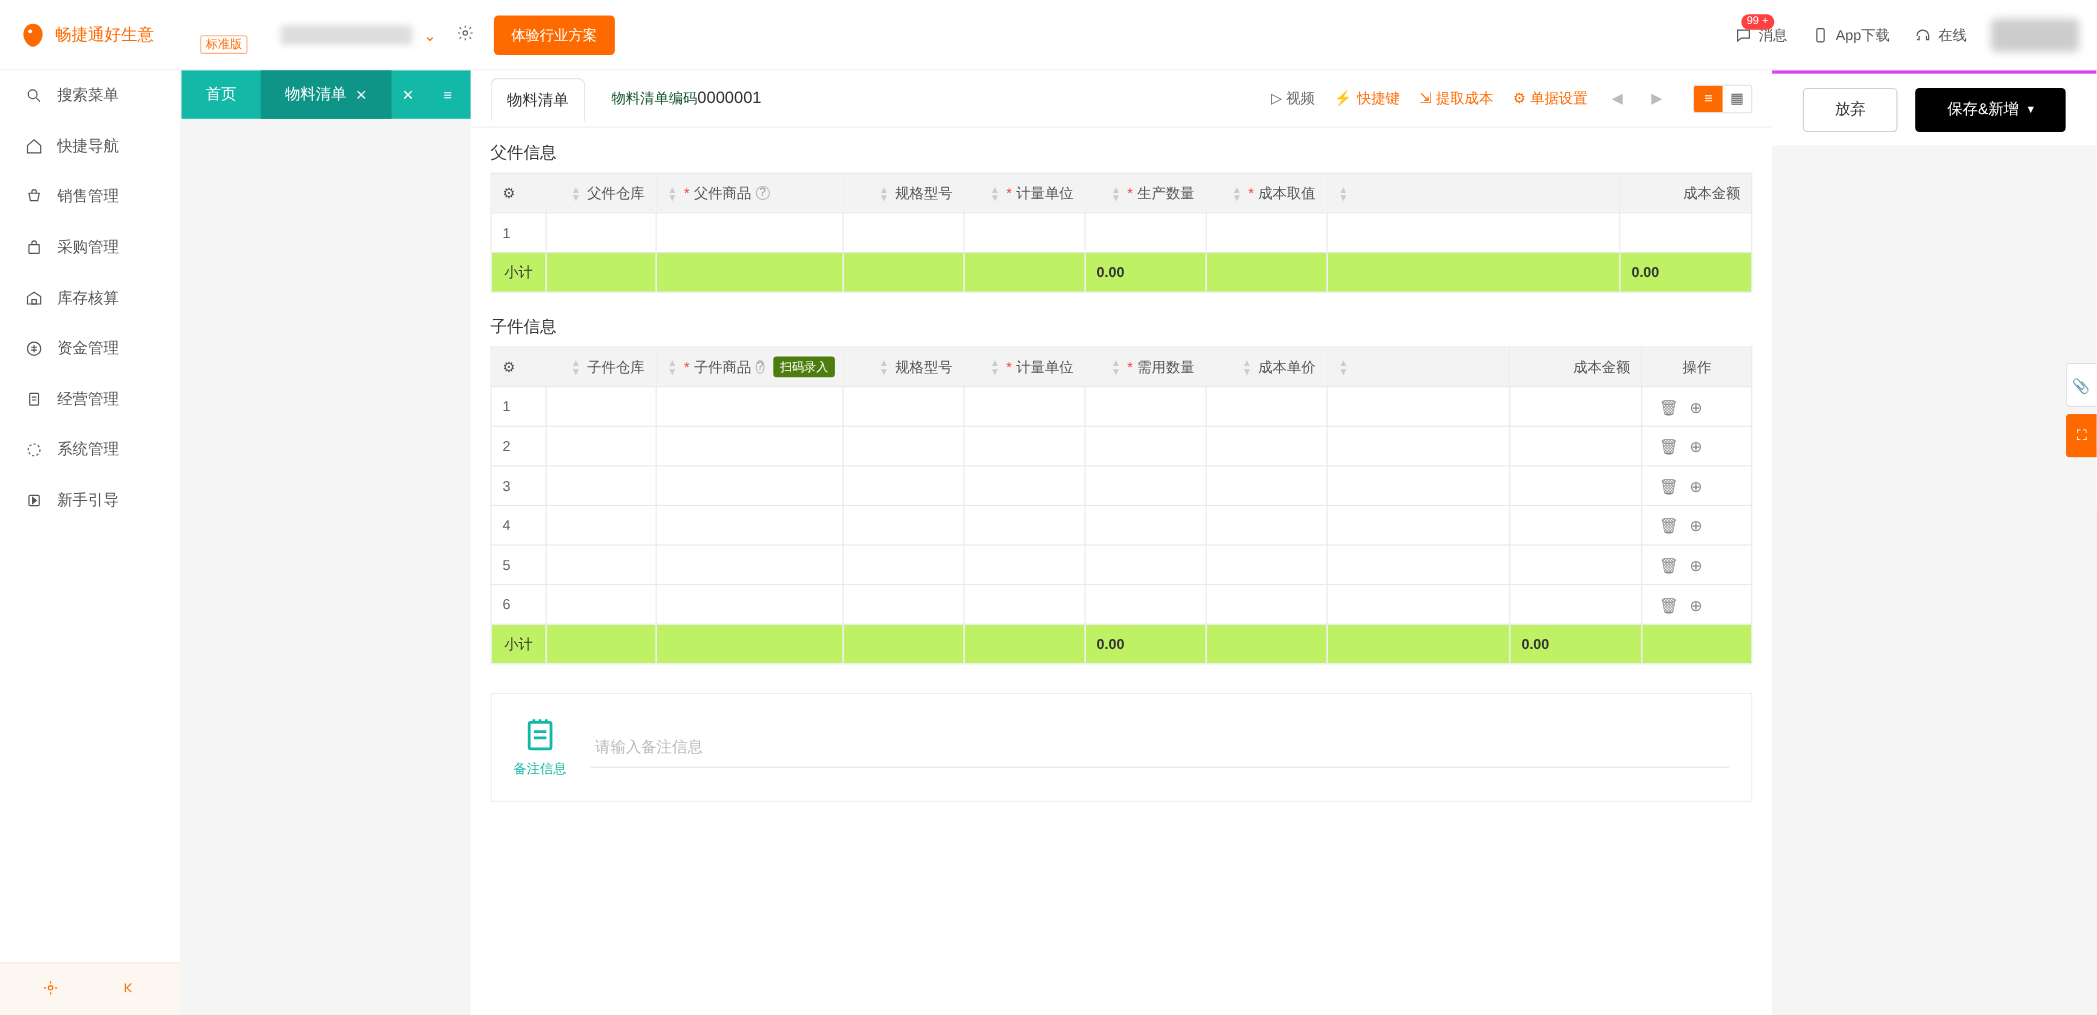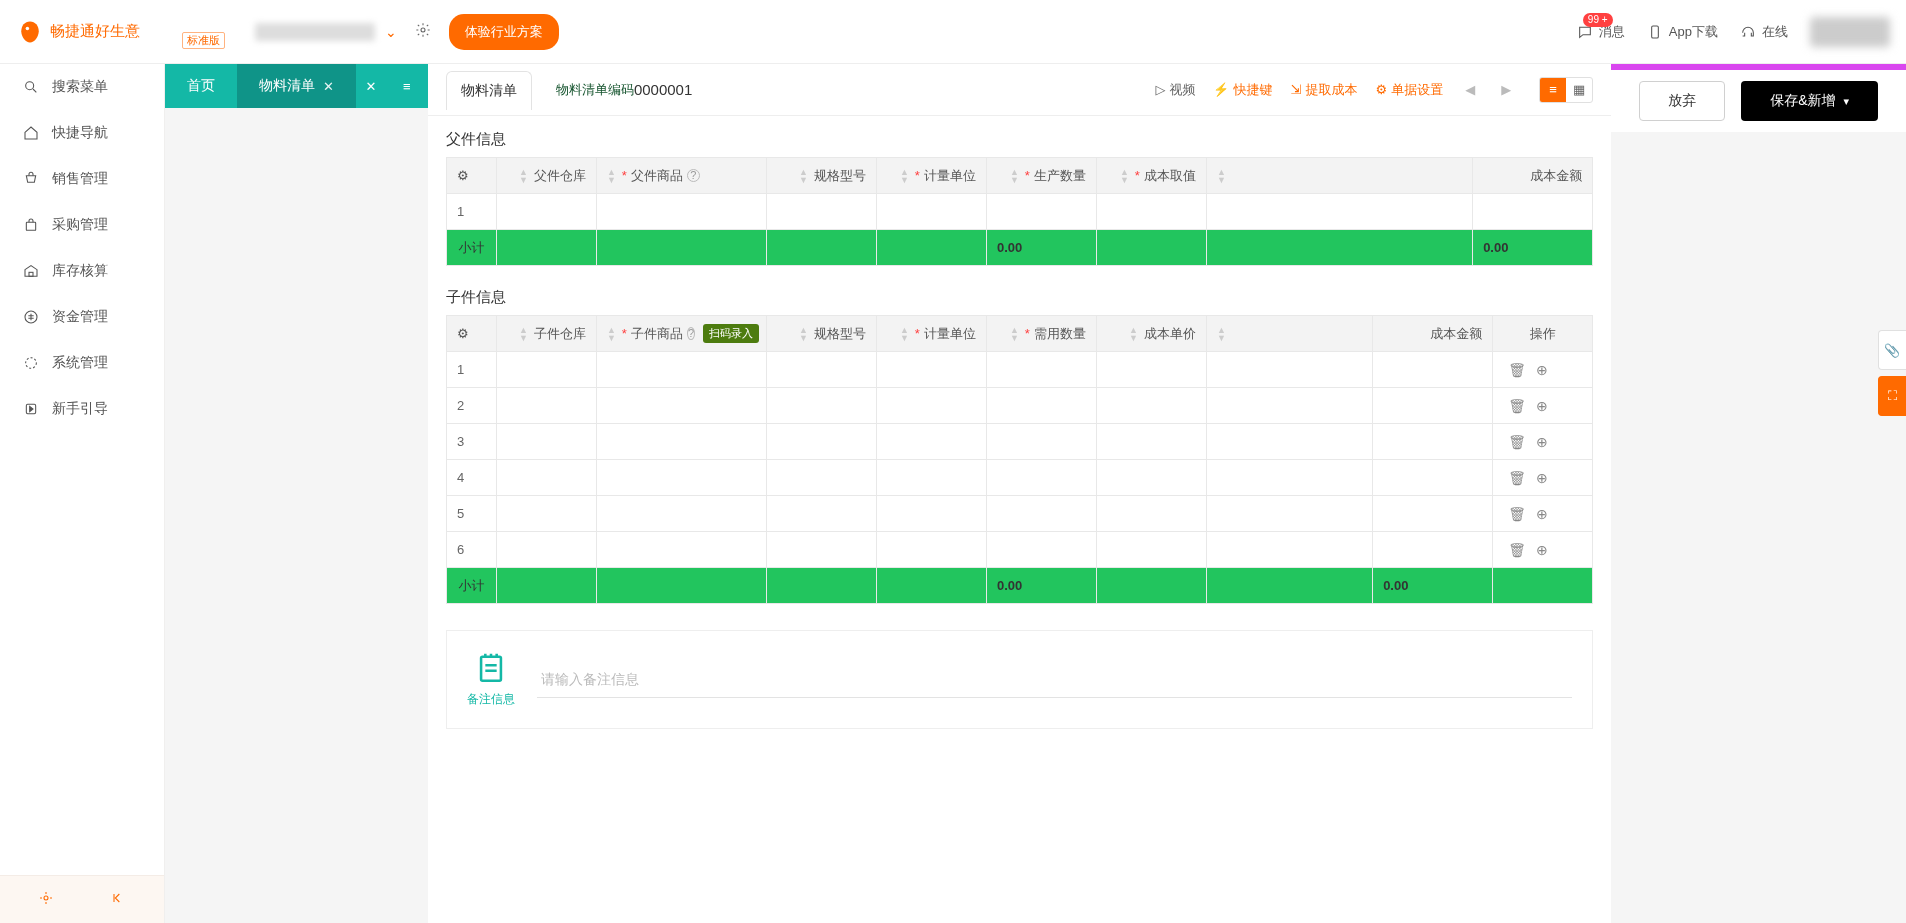--- a/index.html
+++ b/index.html
@@ -10,21 +10,21 @@
 .top-header{height:64px;display:flex;align-items:center;padding:0 16px;border-bottom:1px solid #eee;background:#fff}
 .logo-area{display:flex;align-items:center;width:160px}
 .logo-mark{width:28px;height:28px;border-radius:6px;display:flex;align-items:center;justify-content:center}
 .logo-mark svg{width:28px;height:28px}
 .logo-text{margin-left:6px;color:#ff6a00;font-weight:400;font-size:15px}
 .logo-sub{font-size:11px;color:#ff6a00;border:1px solid #ffb380;border-radius:2px;padding:0 4px;margin-left:6px;margin-top:18px}
 .org-select{margin-left:30px;display:flex;align-items:center;color:#666;cursor:pointer}
 .org-select .blur{filter:blur(3px);background:#ddd;width:120px;height:18px;border-radius:2px;margin-right:10px}
 .org-select .chev{color:#ff6a00;font-size:14px}
 .gear-btn{margin-left:18px;color:#666;cursor:pointer}
-.primary-btn{margin-left:18px;background:#ff6a00;color:#fff;border:none;border-radius:15px;padding:9px 16px;font-size:13px;cursor:pointer}
+.primary-btn{margin-left:18px;background:#ff6a00;color:#fff;border:none;border-radius:4px;padding:9px 16px;font-size:13px;cursor:pointer}
 .header-right{margin-left:auto;display:flex;align-items:center;gap:22px;color:#555}
 .hr-item{display:flex;align-items:center;gap:6px;cursor:pointer;position:relative}
 .badge{position:absolute;top:-10px;left:6px;background:#ff4040;color:#fff;font-size:10px;border-radius:8px;padding:1px 5px;line-height:12px}
 .avatar-blur{width:80px;height:30px;filter:blur(4px);background:#ccc;border-radius:4px}
 
 
 .body{flex:1;display:flex;min-height:0}
 
 
 .sidebar{width:165px;background:#fff;border-right:1px solid #f0efee;display:flex;flex-direction:column}
@@ -66,36 +66,36 @@
 .tbl{border:1px solid #e8e8e8;width:100%;border-collapse:collapse;table-layout:fixed}
 .tbl th,.tbl td{border:1px solid #e8e8e8;padding:8px 10px;font-size:13px;height:36px;text-align:left;white-space:nowrap;overflow:hidden}
 .tbl th{background:#f3f3f3;color:#555;font-weight:normal;position:relative}
 .th-inner{display:flex;align-items:center;gap:4px;justify-content:flex-end}
 .th-inner.left{justify-content:flex-start}
 .sort{color:#ccc;font-size:9px;line-height:8px;display:flex;flex-direction:column;margin-right:2px}
 .req{color:#ff4040}
 .help{color:#999;font-size:11px;border:1px solid #bbb;border-radius:50%;width:13px;height:13px;display:inline-flex;align-items:center;justify-content:center;line-height:1}
 .rownum{text-align:center;color:#666}
 .gear-th{text-align:center;color:#888}
-.subtotal td{background:#22c55e;font-weight:600;color:#333}
+.subtotal td{background:#bef264;font-weight:600;color:#333}
 .subtotal .lbl{text-align:center;font-weight:normal}
 .amount{text-align:right}
 .scan-badge{background:#4d7c0f;color:#fff;border-radius:3px;padding:2px 6px;font-size:11px;margin-left:4px}
 .op-cell{text-align:center;color:#888}
 .op-cell span{margin:0 5px;cursor:pointer;font-size:14px}
 
 
 .notes-card{margin:18px;border:1px solid #eee;display:flex;align-items:center;padding:20px;gap:22px;background:#fff}
 .note-icon{display:flex;flex-direction:column;align-items:center;color:#14b8a6;font-size:12px}
 .note-icon svg{width:34px;height:34px;margin-bottom:6px}
 .note-input{flex:1;border:none;border-bottom:1px solid #e3e3e3;padding:10px 4px;font-size:14px;outline:none;color:#333}
 .note-input::placeholder{color:#bbb}
 
 
-.footer-bar{height:68px;border-top:6px solid #d946ef;display:flex;align-items:center;justify-content:flex-end;gap:16px;padding:0 28px;background:#fff}
+.footer-bar{height:68px;border-top:3px solid #d946ef;display:flex;align-items:center;justify-content:flex-end;gap:16px;padding:0 28px;background:#fff}
 .btn{padding:10px 28px;border-radius:4px;font-size:14px;cursor:pointer;border:1px solid transparent}
 .btn-outline{background:#fff;border-color:#d0d0d0;color:#333}
 .btn-primary{background:#000000;color:#fff;display:flex;align-items:center;gap:8px}
 .btn-primary .chev{font-size:11px}
 
 
 .float-btns{position:absolute;right:0;top:330px;display:flex;flex-direction:column;gap:6px}
 .float-btns .fb{width:28px;height:40px;background:#fff;border:1px solid #e0e0e0;border-right:none;display:flex;align-items:center;justify-content:center;color:#888;cursor:pointer;border-radius:4px 0 0 4px}
 .float-btns .fb.orange{background:#ff6a00;color:#fff;border-color:#ff6a00}
 
@@ -201,20 +201,29 @@
         <span>库存核算</span>
       </div>
       <div class="side-item">
         <span class="side-icon">
             <svg class="ico" viewBox="0 0 24 24">
               <circle cx="12" cy="12" r="9"></circle>
               <path d="M12 7v10M8 10h8M8 14h8"></path>
             </svg>
           </span>
         <span>资金管理</span>
+      </div>
+      <div class="side-item">
+        <span class="side-icon">
+            <svg class="ico" viewBox="0 0 24 24">
+              <rect x="6" y="4" width="12" height="16" rx="1"></rect>
+              <path d="M9 9h6M9 13h6"></path>
+            </svg>
+          </span>
+        <span>经营管理</span>
       </div>
       <div class="side-item">
         <span class="side-icon">
             <svg class="ico" viewBox="0 0 24 24">
               <circle cx="12" cy="12" r="8" stroke-dasharray="3 3"></circle>
             </svg>
           </span>
         <span>系统管理</span>
       </div>
       <div class="side-item">

